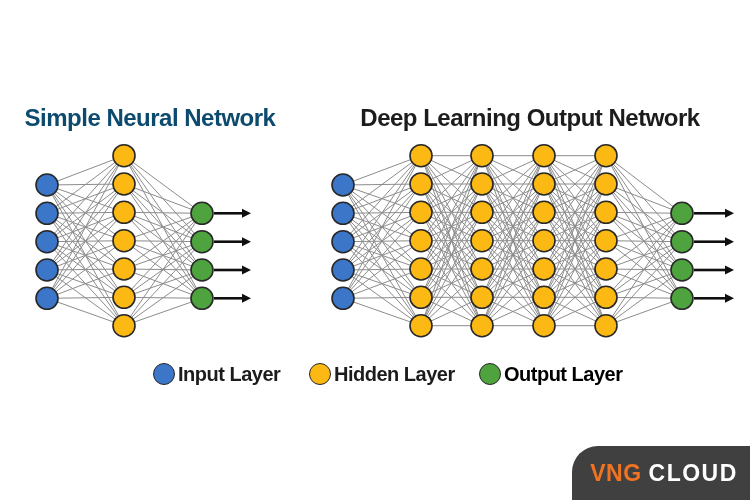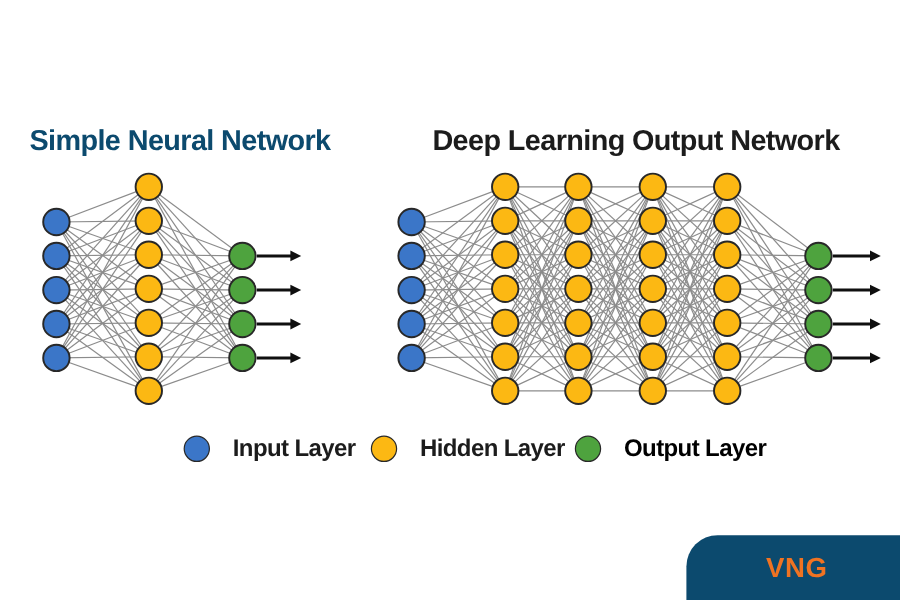--- a/index.html
+++ b/index.html
@@ -16,21 +16,21 @@
     position: absolute; top: 104px;
     transform: translateX(-50%);
     font-size: 24px; font-weight: 700; letter-spacing: -0.5px;
     white-space: nowrap; color: #1c1c1c;
   }
   .title-simple { left: 150px; }
   .title-deep  { left: 530px; }
   svg.net { position: absolute; left: 0; top: 0; }
   .legend-item {
     position: absolute; top: 362px; height: 24px;
-    display: flex; align-items: center; gap: 19px;
+    display: flex; align-items: center; gap: 3px;
   }
   .li-0 { left: 153px; }
   .li-1 { left: 309px; }
   .li-2 { left: 479px; }
   .legend-swatch {
     width: 22px; height: 22px; border-radius: 50%;
     border: 1.6px solid #282828; box-sizing: border-box;
     flex: 0 0 auto;
   }
   .legend-label {
@@ -420,17 +420,18 @@
   <div class="legend-item li-1">
     <span class="legend-swatch" style="background: rgb(252, 184, 19); border-color: rgb(40, 40, 40);"></span>
     <span class="legend-label" style="color: rgb(28, 28, 28);">Hidden Layer</span>
   </div>
 
   <div class="legend-item li-2">
     <span class="legend-swatch" style="background: rgb(78, 163, 62); border-color: rgb(40, 40, 40);"></span>
     <span class="legend-label" style="color: #000000;">Output Layer</span>
   </div>
 
-  <div class="logo-box" style="background: #0c4a6e;">
+  <div class="logo-box" style="background: #404040;">
     <span class="logo-vng" style="color: rgb(240, 115, 34);">VNG</span>
+    <span class="logo-cloud" style="color: rgb(255, 255, 255);">CLOUD</span>
   </div>
 
 </div>
 
 </body></html>

